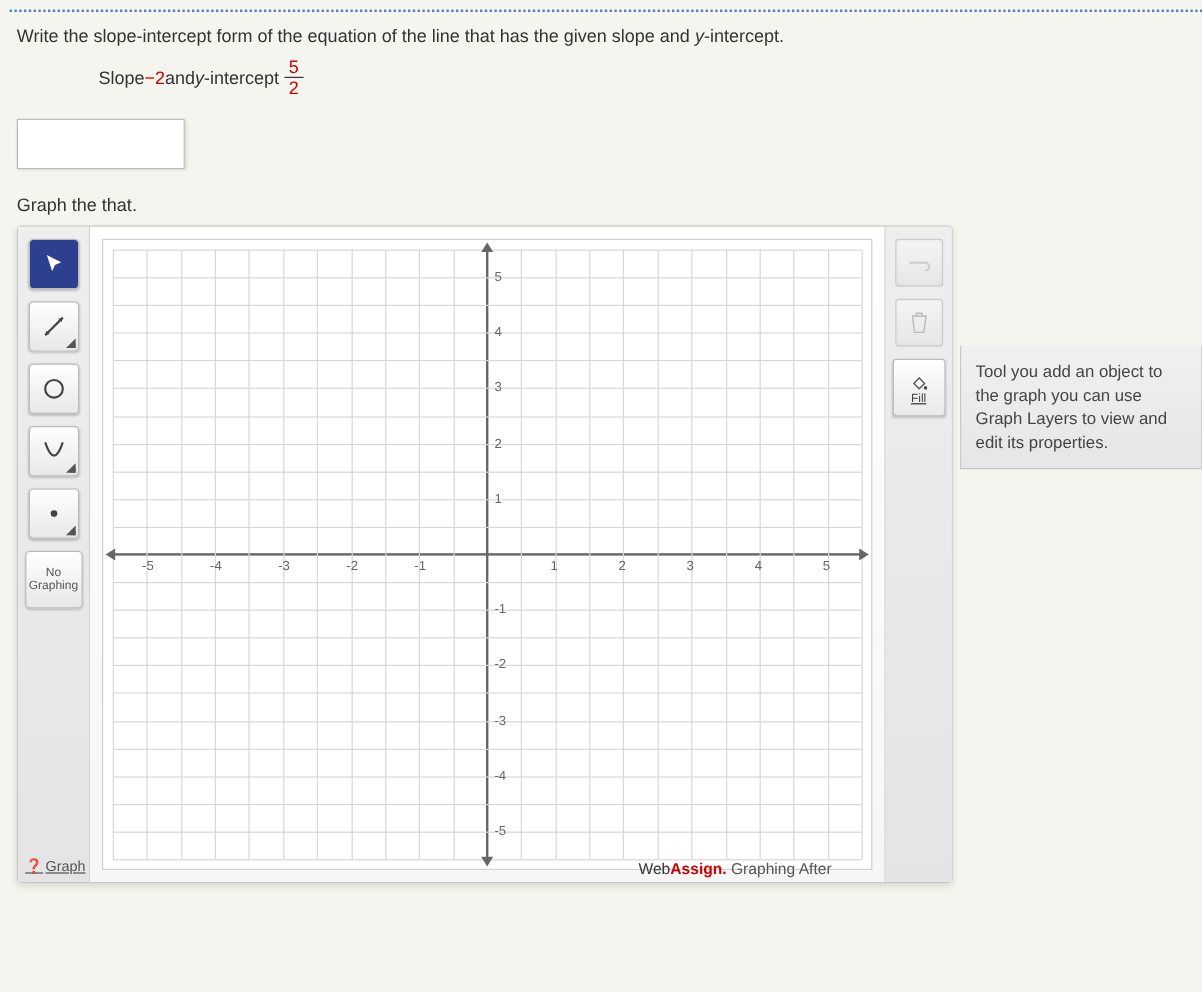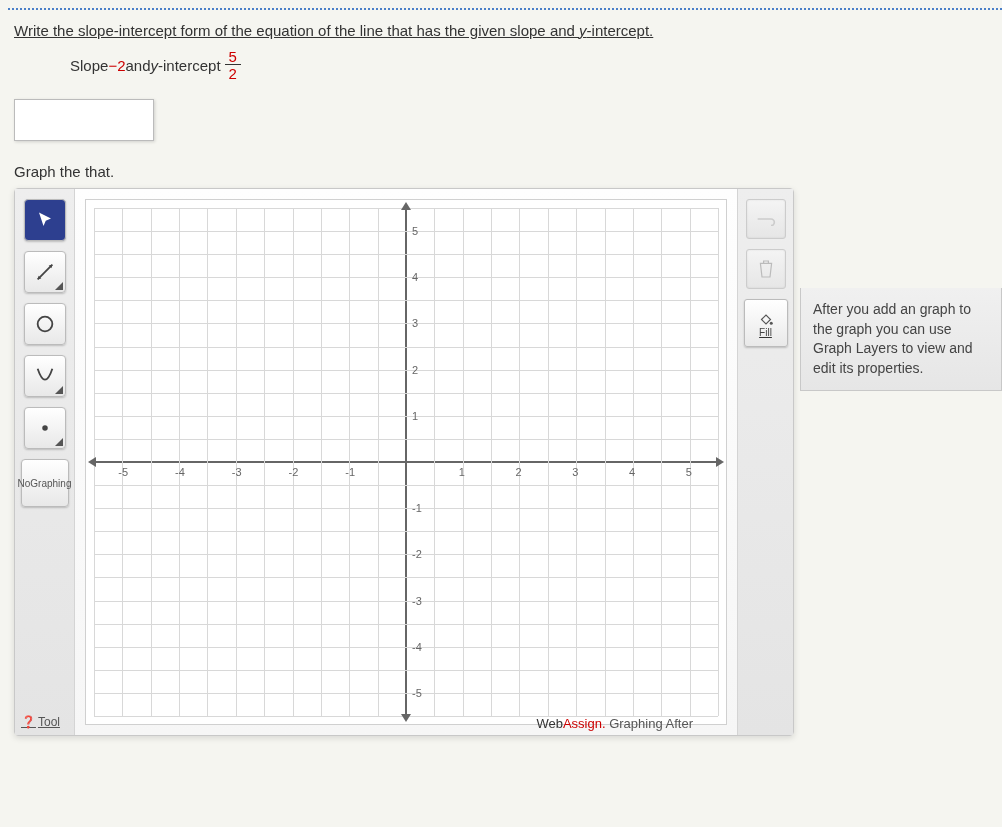--- a/index.html
+++ b/index.html
@@ -12,26 +12,26 @@
     color: #333;
     font-size: 15px;
     position: relative;
   }
   .dotted-top {
     border-top: 2px dotted #4a7fc8;
     margin: 8px 0 0 8px;
   }
   .question {
     padding: 12px 12px 6px 14px;
-    text-decoration: underline;
   }
   .slope-line {
     padding: 4px 0 10px 70px;
     display: flex;
     align-items: center;
+    margin-left: 12px;
   }
   .red { color: #c00; }
   .frac {
     display: inline-flex;
     flex-direction: column;
     align-items: center;
     margin-left: 4px;
     line-height: 1;
     vertical-align: middle;
   }
@@ -91,21 +91,21 @@
     position:absolute;
     right:2px;bottom:2px;
     border:4px solid transparent;
     border-right-color:#555;border-bottom-color:#555;
   }
   .tool-btn.no-sol {
     width:48px;height:48px;
     font-size:10px;
     line-height:1.1;
     text-align:right;
-    flex-direction:row;
+    flex-direction:column;
     color:#555;
   }
   .canvas-area {
     flex:1;
     position: relative;
     background:#fff;
     margin:10px;
     border:1px solid #d0d0d0;
   }
   .y-axis,.x-axis{position:absolute;background:#666;}
@@ -147,21 +147,21 @@
     text-decoration:underline;
     display:flex;align-items:center;gap:2px;
   }
   .brand{
     position:absolute;
     right:100px;bottom:4px;
     font-size:13px;
     color:#555;
   }
   .brand .wa1{color:#333;font-weight:normal;}
-  .brand .wa2{color:#c00;font-weight:normal;}
+  .brand .wa2{color:#c00;font-weight:bold;}
   .layers-panel{
     position:absolute;
     left:800px;top:288px;
     width:202px;
   }
   .layers-header{
     background:linear-gradient(#f3f3f3,#e5e5e5);
     border:1px solid #c8c8c8;
     padding:10px 12px;
     font-weight:bold;
@@ -328,23 +328,23 @@
       <svg width="18" height="18" viewBox="0 0 24 24">
           <path d="M6 14l6-6 6 6-6 6z" fill="none" stroke="#555" stroke-width="1.5"></path>
           <circle cx="19" cy="19" r="2" fill="#555"></circle>
         </svg>
       <span>Fill</span>
     </div>
   </div>
 
   <a class="help-link">
     <span>❓</span>
-    <span>Tool</span>
+    <span>Graph</span>
   </a>
 
   <div class="brand">
     <span class="wa1">Web</span><span class="wa2">Assign.</span><span> Graphing After</span>
   </div>
 </div>
 
 <div class="layers-panel">
-  <div class="layers-body">After you add an graph to the graph you can use Graph Layers to view and edit its properties.</div>
+  <div class="layers-body">Tool you add an object to the graph you can use Graph Layers to view and edit its properties.</div>
 </div>
 
 </body></html>

